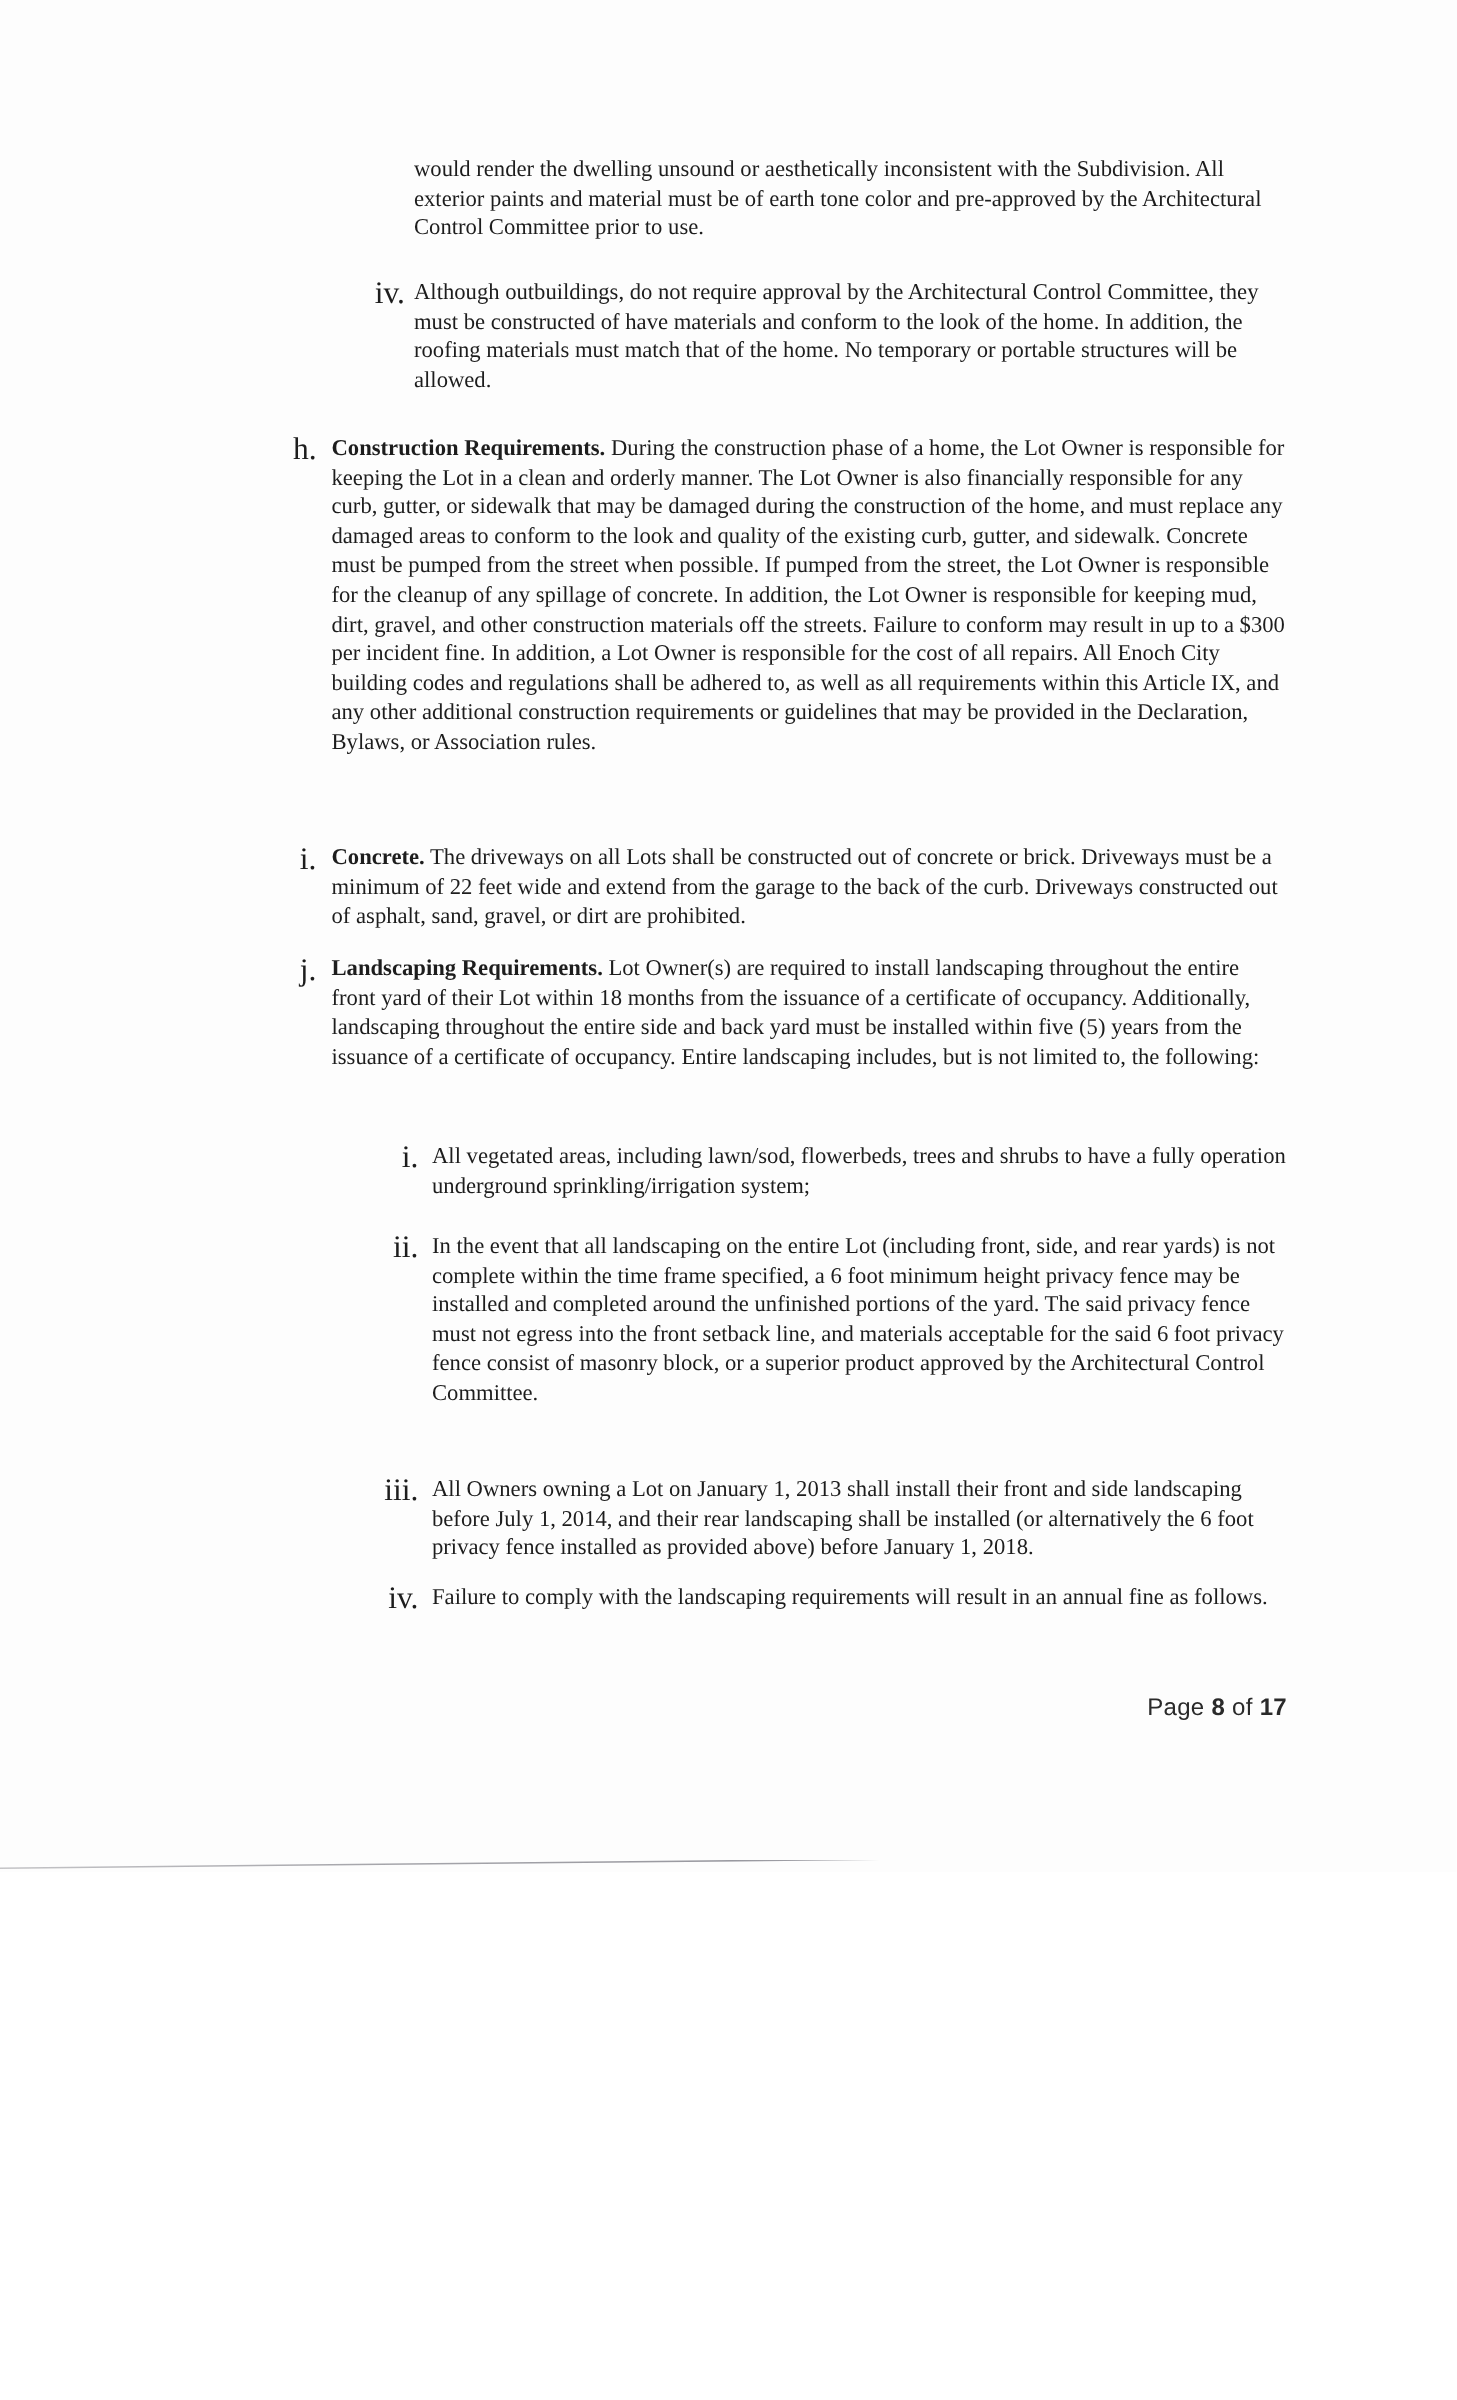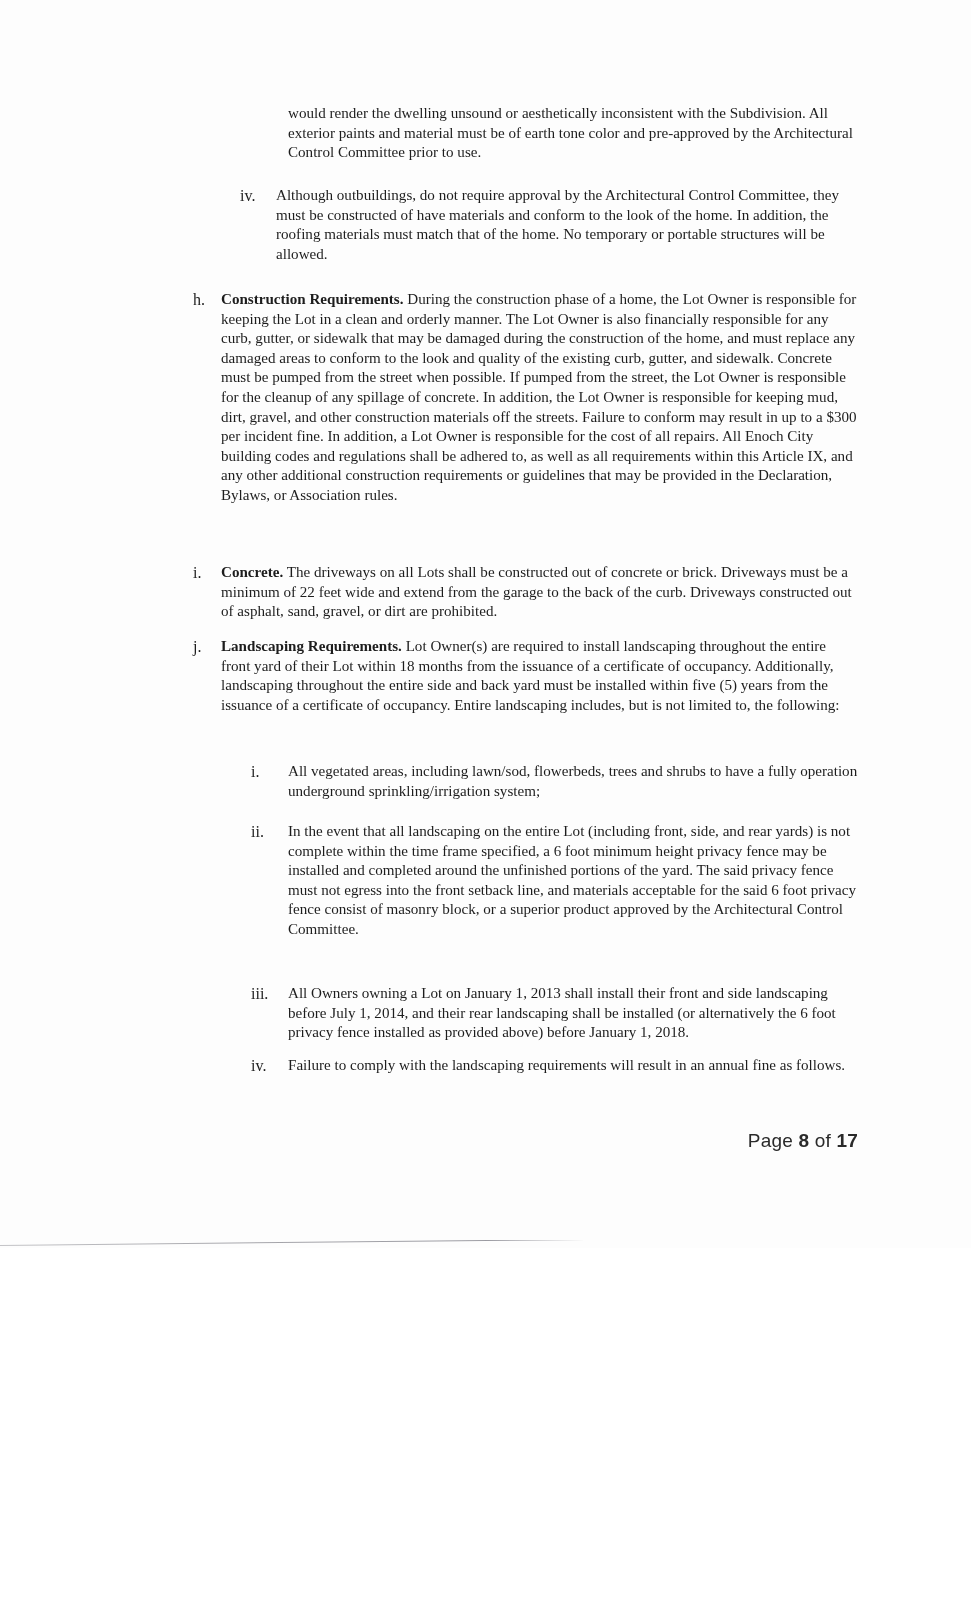--- a/index.html
+++ b/index.html
@@ -64,35 +64,35 @@
   .text-block {
     font-size: 15.1px;
     line-height: 19.6px;
     text-align: left;
     -webkit-font-smoothing: antialiased;
   }
 
   
   .cont-para {
     position: absolute;
-    left: 288px;
+    left: 276px;
     top: 104px;
     width: 582px;
   }
 
   
   .item {
     position: absolute;
     display: block;
   }
   .marker {
     position: absolute;
     top: 0;
-    text-align: left;
-    font-size: 16px;
+    text-align: right;
+    font-size: 21px;
     line-height: 19.6px;
     white-space: nowrap;
   }
   .item-body {
     display: block;
     font-size: 15.1px;
     line-height: 19.6px;
   }
   .run-in {
     font-weight: bold;
@@ -139,21 +139,21 @@
   }
 
   
   .page-footer {
     position: absolute;
     left: 0;
     top: 1130px;
     width: 858px;
     text-align: right;
     font-family: "Liberation Sans", "DejaVu Sans", sans-serif;
-    font-size: 19px;
+    font-size: 16px;
     color: #2a2a2a;
     letter-spacing: 0.2px;
   }
   .page-footer .num {
     font-weight: bold;
   }
 </style>
 </head>
 <body>
 

